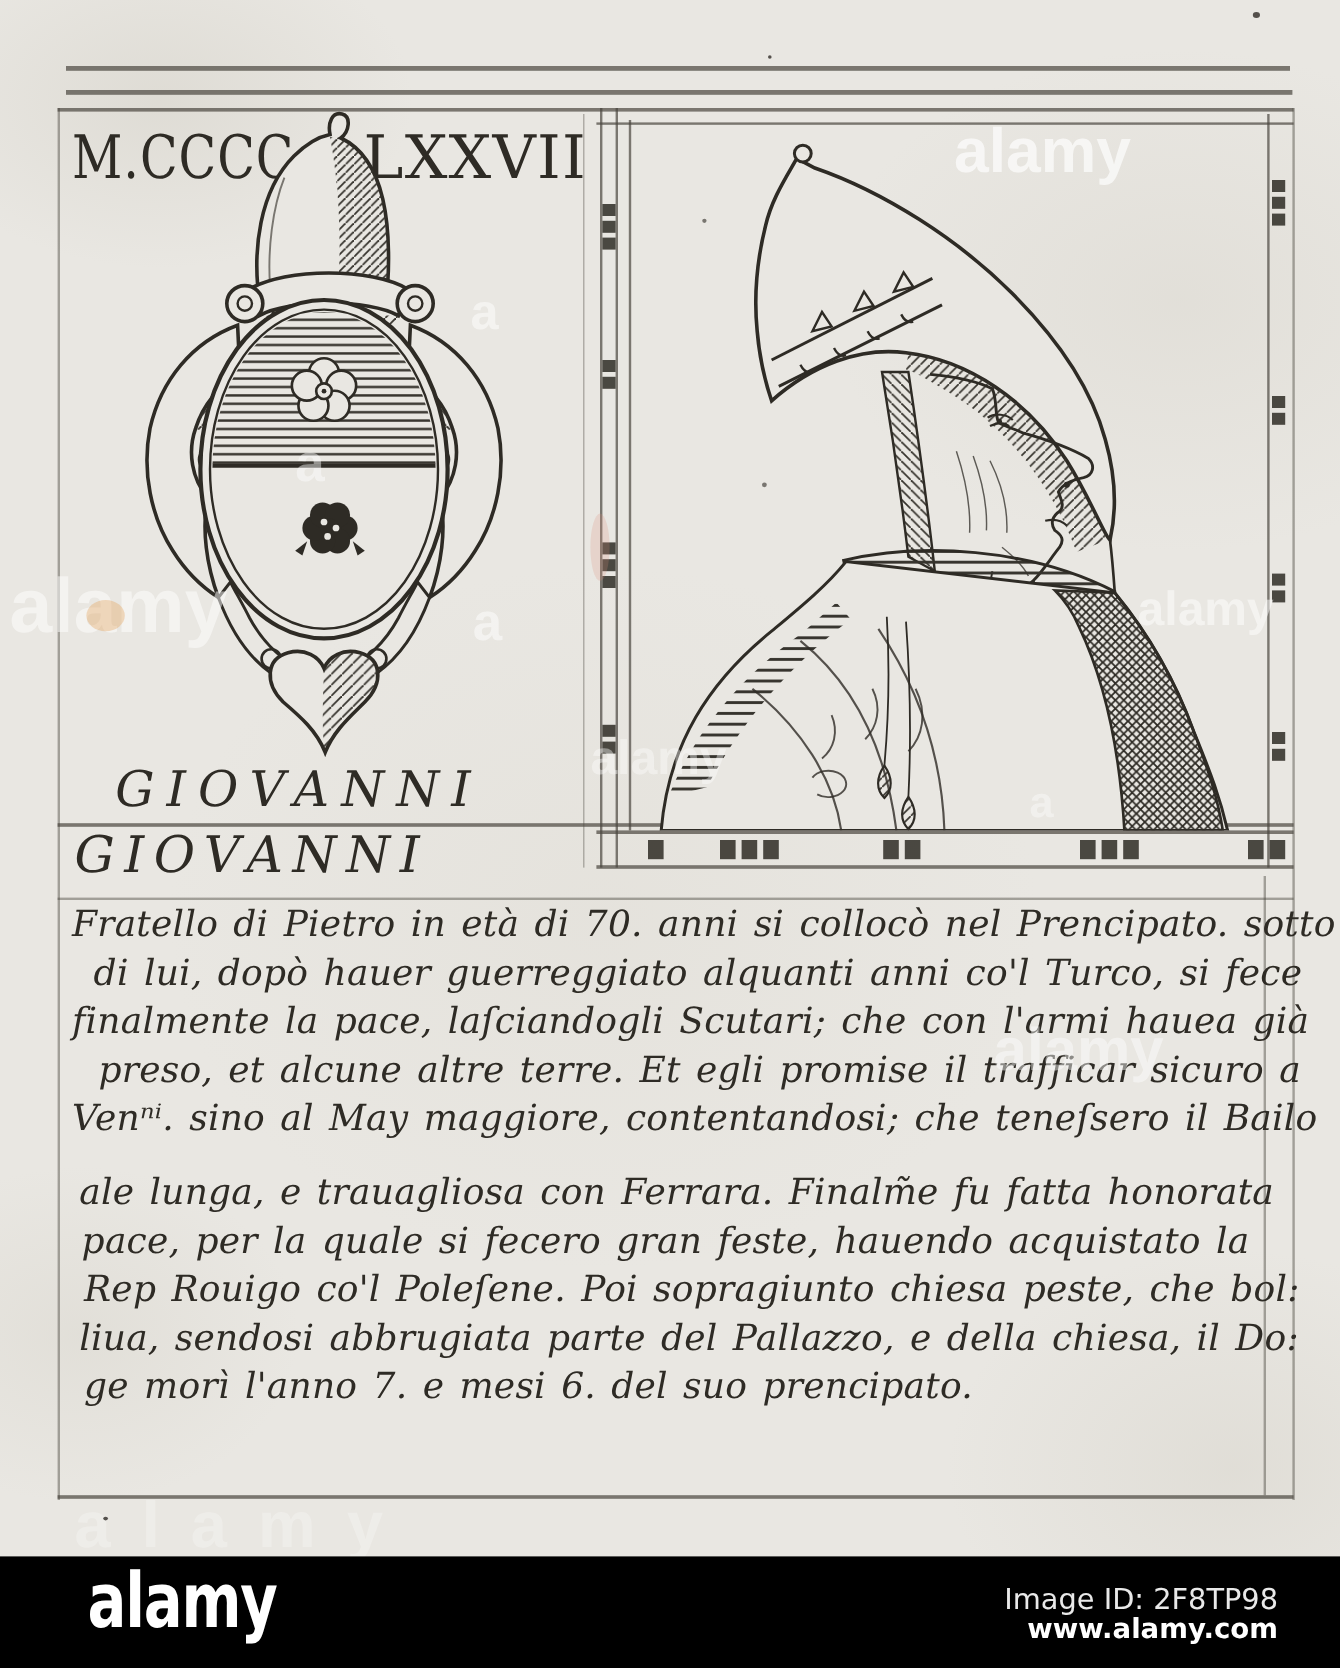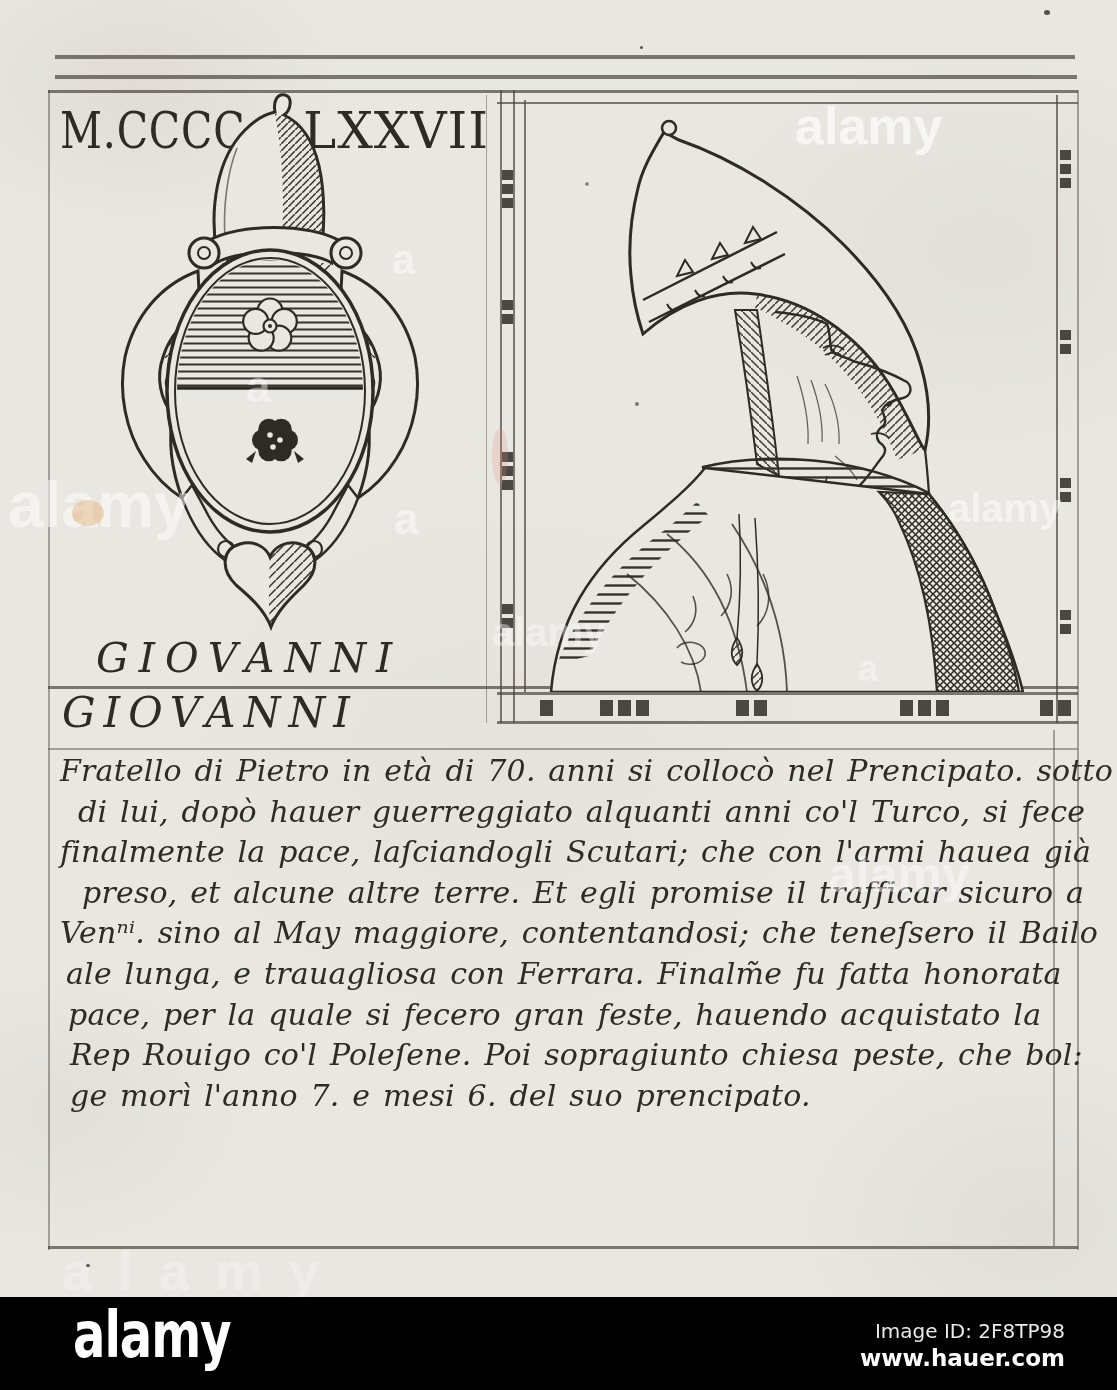--- a/index.html
+++ b/index.html
@@ -32,21 +32,21 @@
   .wm{position:absolute;font-family:"Liberation Sans","DejaVu Sans",sans-serif;
     font-weight:bold;color:var(--watermark);pointer-events:none;white-space:nowrap;}
   .speck{position:absolute;background:var(--ink);border-radius:50%;opacity:.8;}
   .blob{position:absolute;border-radius:50%;pointer-events:none;}
   .footer-bar{position:absolute;left:0;top:1297px;width:1117px;height:93px;
     background:var(--footer_bg);}
   .footer-logo{position:absolute;left:73px;top:8px;font-family:"DejaVu Sans","Liberation Sans",sans-serif;
     font-weight:700;font-size:48px;color:var(--footer_text);transform:scaleY(1.32);
     transform-origin:left center;letter-spacing:-1px;line-height:60px;}
   .footer-id{position:absolute;right:52px;top:22px;font-family:"DejaVu Sans","Liberation Sans",sans-serif;
-    font-size:20px;color:#e9e9e9;}
+    font-size:24px;color:#e9e9e9;}
   .footer-url{position:absolute;right:52px;top:48px;font-family:"DejaVu Sans","Liberation Sans",sans-serif;
     font-size:23px;font-weight:700;color:var(--footer_text);}
   svg{position:absolute;color:var(--ink);}
 </style>
 </head>
 <body>
 
 <div class="stage">
 
   <div class="rule half" style="left:55px;top:55px;width:1020px;height:4px;"></div>
@@ -245,23 +245,24 @@
 
   <div class="rule faint" style="left:48px;top:748px;width:1030px;height:2px;"></div>
   <div class="rule half" style="left:48px;top:1246px;width:1030px;height:3px;"></div>
   <div class="rule faint" style="left:1053px;top:730px;width:2px;height:516px;"></div>
   <div class="body-text">
       <div class="bline" style="padding-left: 4px;">Fratello di Pietro in età di 70. anni si collocò nel Prencipato. sotto</div>
       <div class="bline" style="padding-left: 22px;">di lui, dopò hauer guerreggiato alquanti anni co'l Turco, si fece</div>
       <div class="bline" style="padding-left: 4px;">finalmente la pace, laſciandogli Scutari; che con l'armi hauea già</div>
       <div class="bline" style="padding-left: 26px;">preso, et alcune altre terre. Et egli promise il trafficar sicuro a</div>
       <div class="bline" style="padding-left: 4px;">Venⁿⁱ. sino al May maggiore, contentandosi; che teneſsero il Bailo</div>
-      <div class="bline" style="padding-left: 10px;">ale lunga, e trauagliosa con Ferrara. Finalm̃e fu fatta honorata</div>
+      <div class="bline" style="padding-left: 10px; margin-top: 20px;">ale lunga, e trauagliosa con Ferrara. Finalm̃e fu fatta honorata</div>
       <div class="bline" style="padding-left: 12px; font-style: italic;">pace, per la quale si fecero gran feste, hauendo acquistato la</div>
       <div class="bline" style="padding-left: 14px;">Rep Rouigo co'l Poleſene. Poi sopragiunto chiesa peste, che bol:</div>
+      <div class="bline" style="padding-left: 10px;">liua, sendosi abbrugiata parte del Pallazzo, e della chiesa, il Do:</div>
       <div class="bline" style="padding-left: 14px;">ge morì l'anno 7. e mesi 6. del suo prencipato.</div>
     </div>
 
   <div class="wm" style="left:795px;top:96px;font-size:52px;opacity:.68;">alamy</div>
   <div class="wm" style="left:8px;top:468px;font-size:64px;opacity:.5;">alamy</div>
   <div class="wm" style="left:948px;top:486px;font-size:40px;opacity:.5;">alamy</div>
   <div class="wm" style="left:492px;top:610px;font-size:40px;opacity:.4;">alamy</div>
   <div class="wm" style="left:828px;top:846px;font-size:50px;opacity:.45;">alamy</div>
   <div class="wm" style="left:62px;top:1240px;font-size:54px;opacity:.26;letter-spacing:26px;">alamy</div>
   <div class="wm" style="left:392px;top:236px;font-size:42px;opacity:.5;">a</div>
@@ -271,16 +272,16 @@
 
   <div class="blob" style="left:72px;top:500px;width:32px;height:26px;background:rgba(226,152,70,.32);"></div>
   <div class="blob" style="left:492px;top:428px;width:16px;height:56px;background:rgba(219,142,122,.22);"></div>
   <div class="speck" style="left:1044px;top:10px;width:6px;height:5px;"></div>
   <div class="speck" style="left:640px;top:46px;width:3px;height:3px;"></div>
   <div class="speck" style="left:86px;top:1264px;width:4px;height:3px;"></div>
 
   <div class="footer-bar">
     <span class="footer-logo">alamy</span>
     <span class="footer-id">Image ID: 2F8TP98</span>
-    <span class="footer-url">www.hauer.com</span>
+    <span class="footer-url">www.alamy.com</span>
   </div>
 
 </div>
 
 </body></html>

